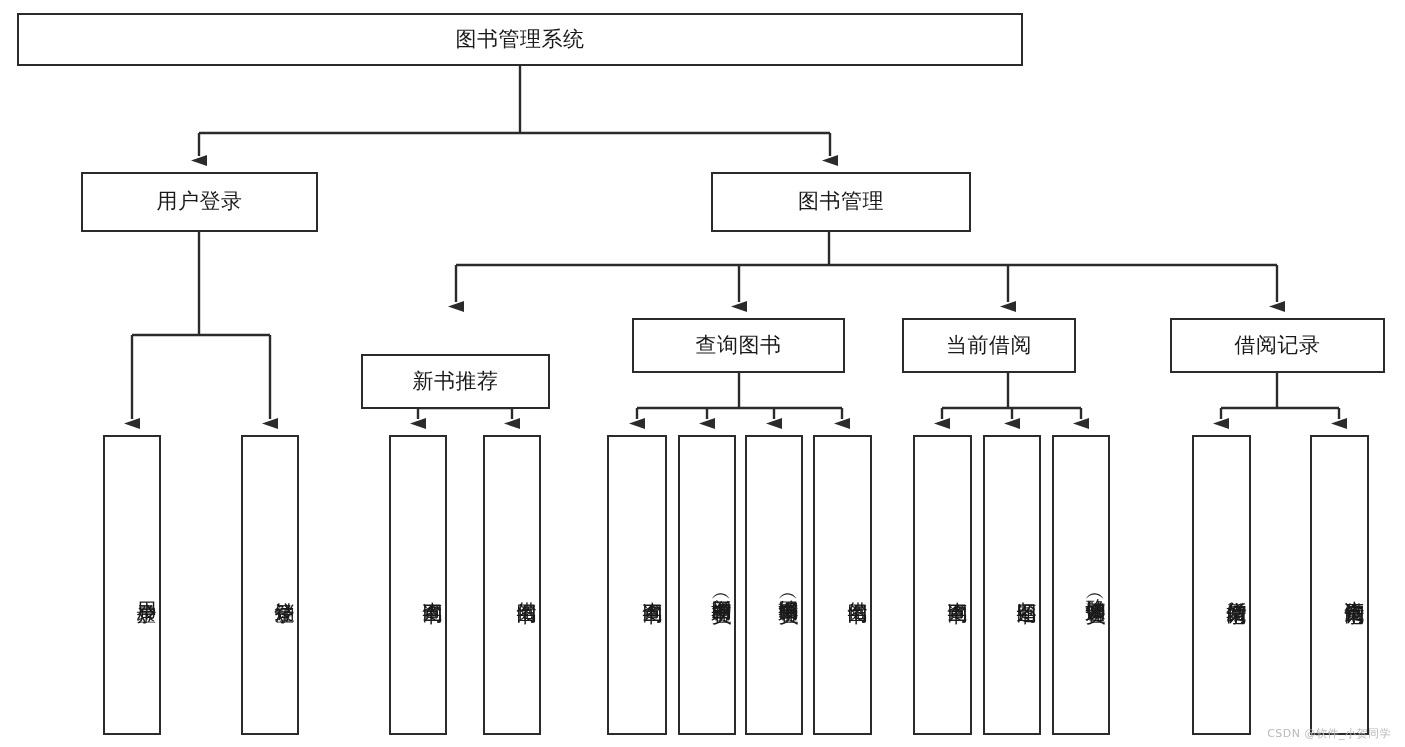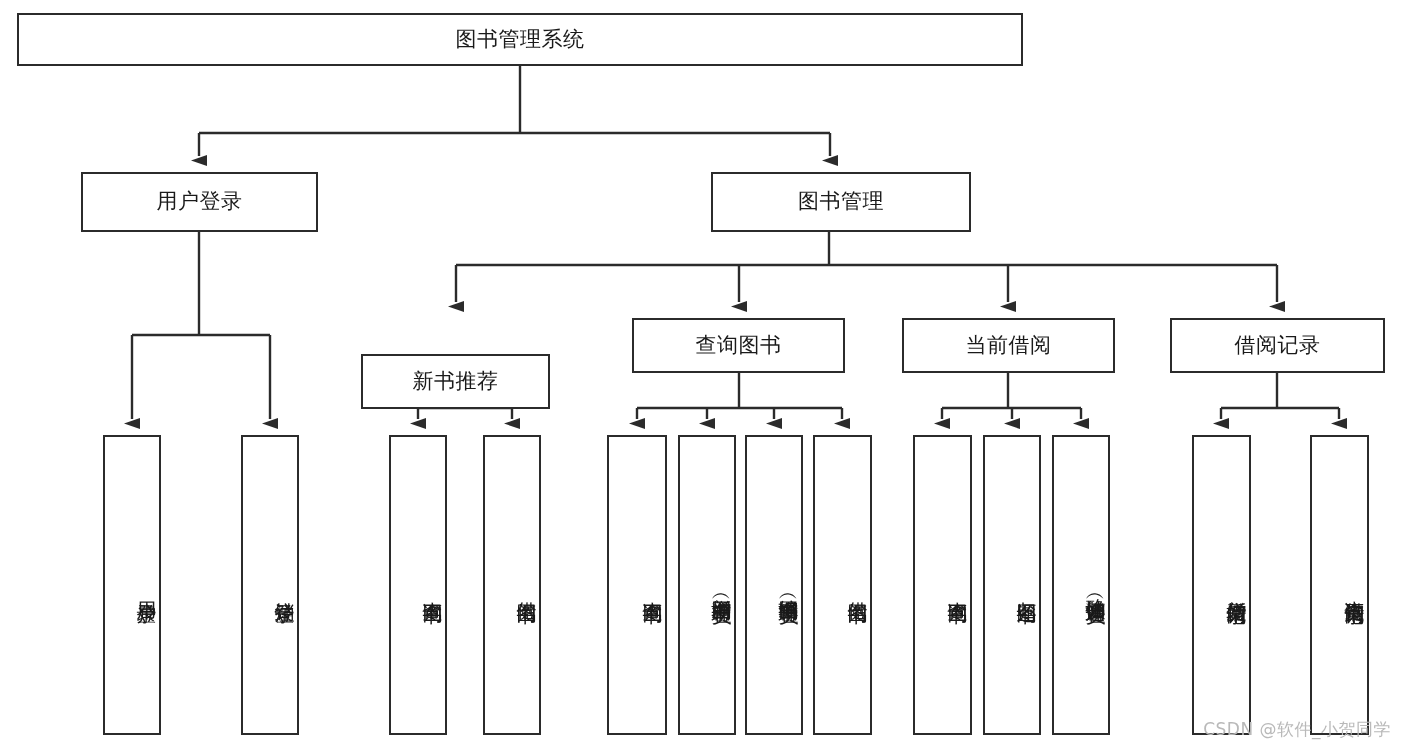--- a/index.html
+++ b/index.html
@@ -63,21 +63,21 @@
     stroke-width: 2.4;
     fill: none;
   }
   .edge-arrow {
     fill: #2b2b2b;
   }
   #watermark {
     position: absolute;
     right: 14px;
     bottom: 6px;
-    font-size: 17px;
+    font-size: 11px;
     color: #b9b9b9;
     letter-spacing: 0.5px;
     white-space: nowrap;
   }
 </style>
 </head>
 <body>
 
 <div id="diagram-root">
 
@@ -142,21 +142,21 @@
   </div>
 
   <div class="node horizontal" style="left:361px; top:318px; width:189px; height:55px;margin-top:36px;">
     <span class="node-label">新书推荐</span>
   </div>
 
   <div class="node horizontal" style="left:632px; top:318px; width:213px; height:55px;">
     <span class="node-label">查询图书</span>
   </div>
 
-  <div class="node horizontal" style="left:902px; top:318px; width:213px; height:55px;">
+  <div class="node horizontal" style="left:902px; top:318px; width:174px; height:55px;">
     <span class="node-label">当前借阅</span>
   </div>
 
   <div class="node horizontal" style="left:1170px; top:318px; width:215px; height:55px;">
     <span class="node-label">借阅记录</span>
   </div>
 
   <div class="node vertical" style="left:103px; top:435px; width:58px; height:300px;">
     <span class="node-label">用户登录</span>
   </div>

